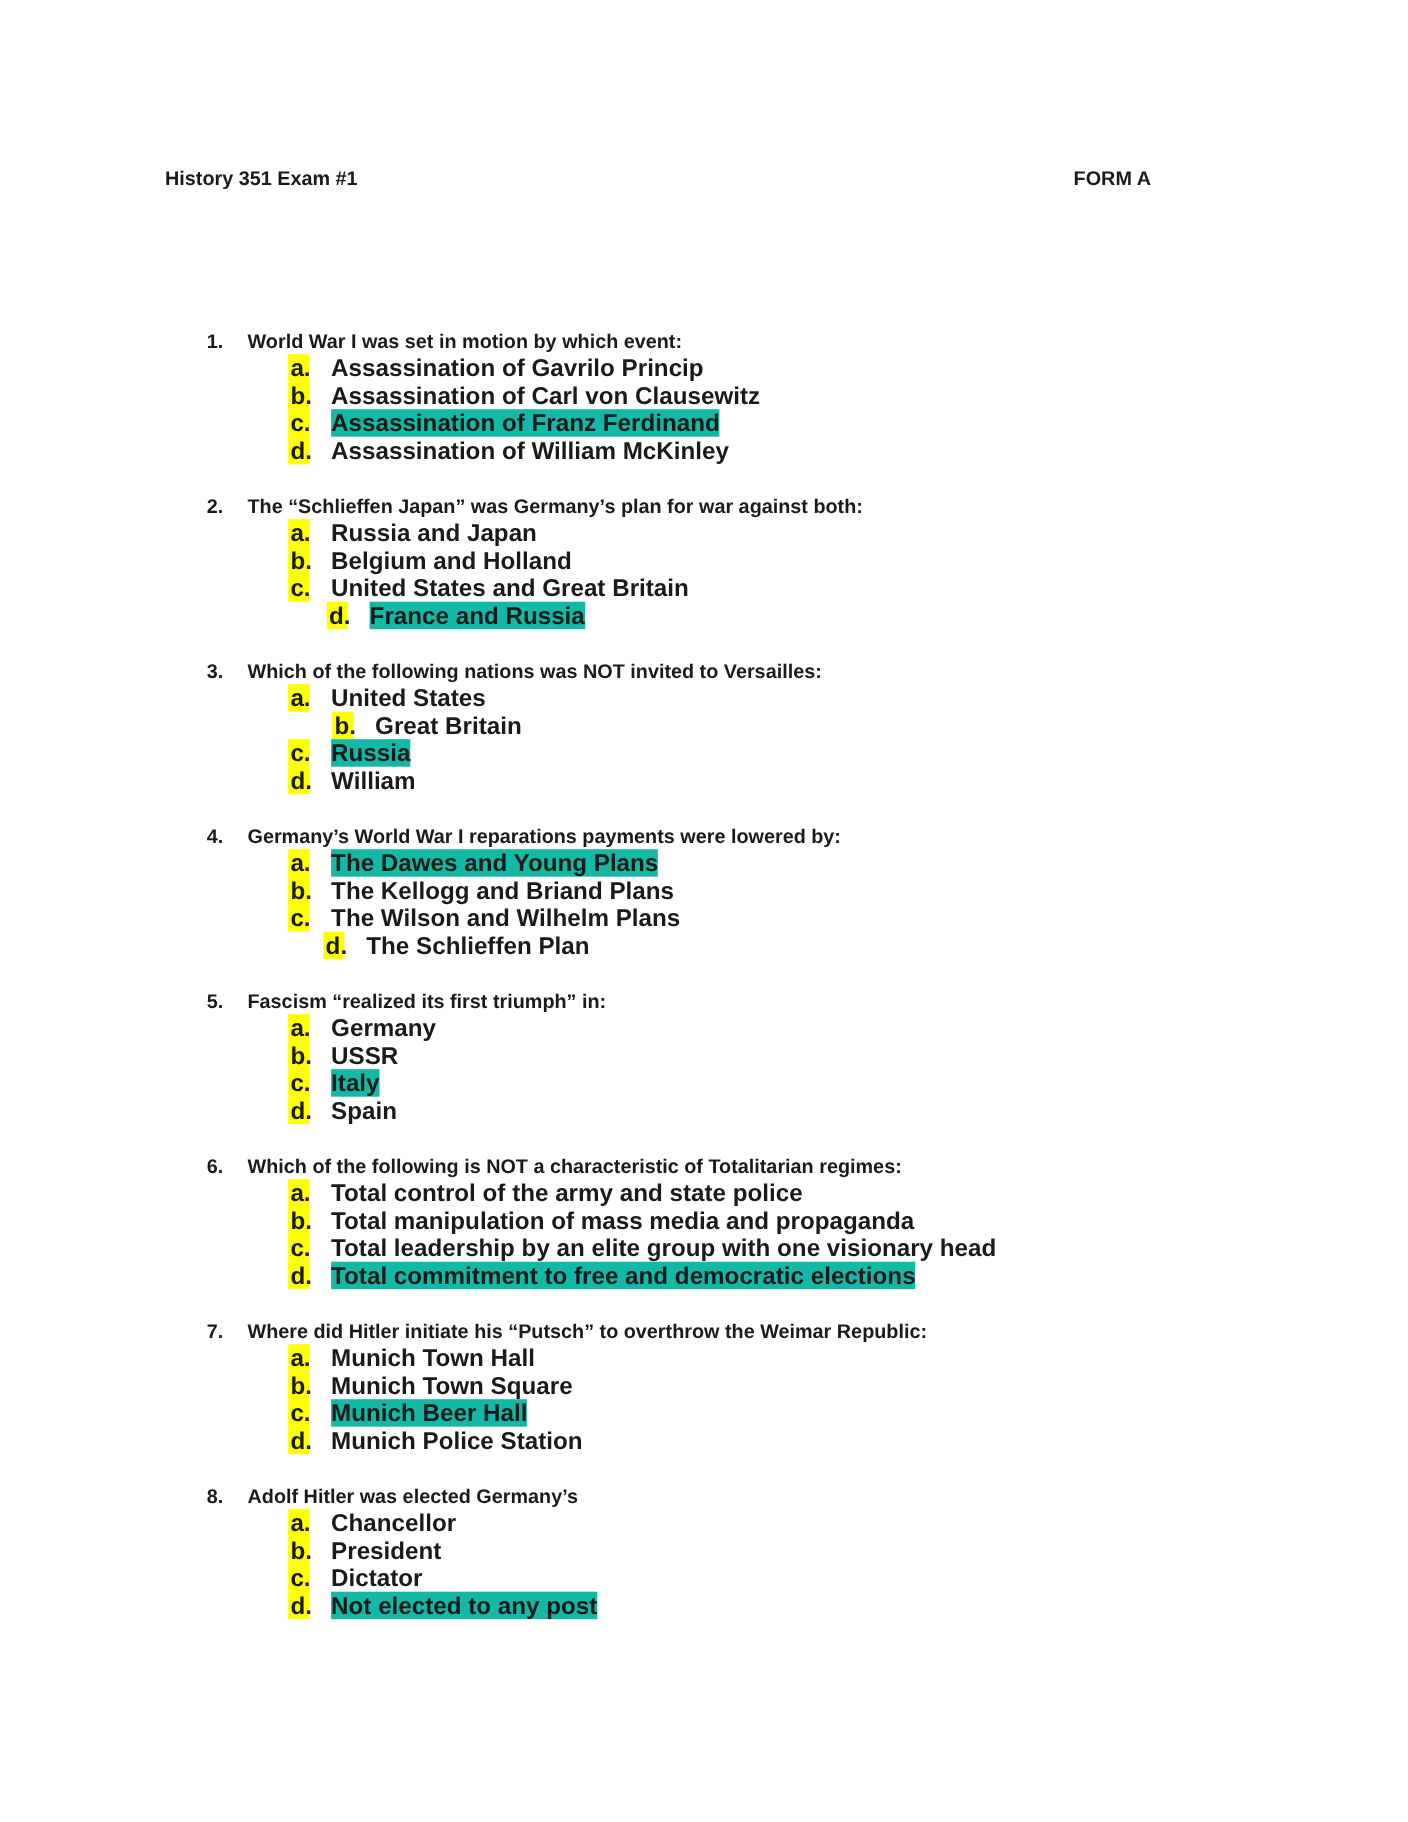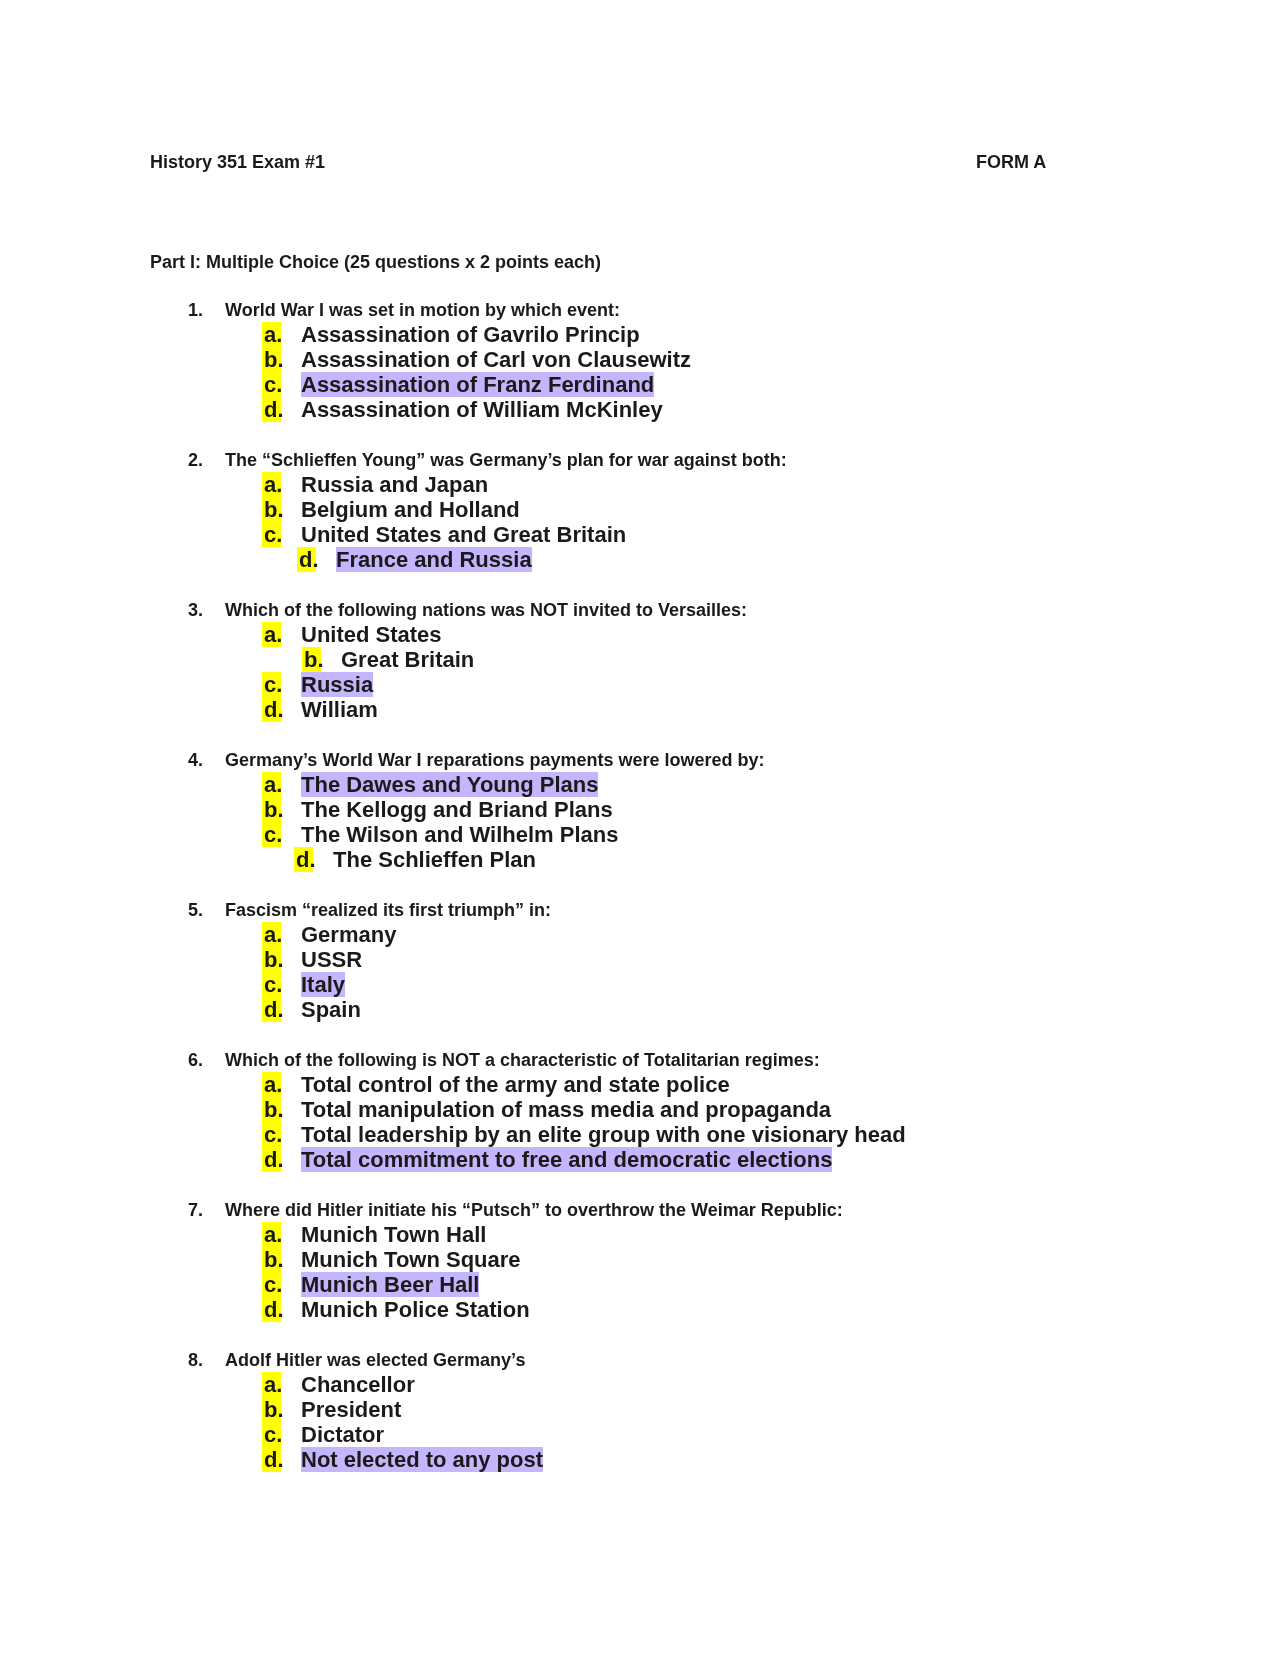--- a/index.html
+++ b/index.html
@@ -13,45 +13,44 @@
     .header-right { position: absolute; left: 976px; top: 152px; font-size: 18px; }
     .part-title { position: absolute; left: 150px; top: 252px; font-size: 18px; }
     .question { position: absolute; left: 0; width: 1280px; }
     .q-stem { position: absolute; left: 0; top: 0; height: 26px; font-size: 18px; line-height: 26px; white-space: nowrap; }
     .q-num { position: absolute; left: 188px; }
     .q-text { position: absolute; left: 225px; }
     .opt { position: absolute; left: 262px; height: 25px; font-size: 22px; line-height: 25px; white-space: nowrap; }
     .opt-label { display: inline-block; width: 17px; background: #ffff00; padding-left: 2px; }
     .opt-gap { display: inline-block; width: 20px; }
     .opt-text { display: inline-block; }
-    .opt.correct .opt-gap, .opt.correct .opt-text { background: #c4b5fd; }
+    .opt.correct .opt-gap, .opt.correct .opt-text { background: #14b8a6; }
   </style>
 </head>
 <body>
 
 <div class="page">
   <div class="header-left">History 351 Exam #1</div>
   <div class="header-right">FORM A</div>
-  <div class="part-title">Part I: Multiple Choice (25 questions x 2 points each)</div>
 
   <div class="question" style="top:297px;">
     <div class="q-stem">
       <span class="q-num">1.</span>
       <span class="q-text">World War I was set in motion by which event:</span>
     </div>
     <div class="opt" style="top:25px;"><span class="opt-label">a.</span><span class="opt-gap"></span><span class="opt-text">Assassination of Gavrilo Princip</span></div>
     <div class="opt" style="top:50px;"><span class="opt-label">b.</span><span class="opt-gap"></span><span class="opt-text">Assassination of Carl von Clausewitz</span></div>
     <div class="opt correct" style="top:75px;"><span class="opt-label">c.</span><span class="opt-gap"></span><span class="opt-text">Assassination of Franz Ferdinand</span></div>
     <div class="opt" style="top:100px;"><span class="opt-label">d.</span><span class="opt-gap"></span><span class="opt-text">Assassination of William McKinley</span></div>
   </div>
 
   <div class="question" style="top:447px;">
     <div class="q-stem">
       <span class="q-num">2.</span>
-      <span class="q-text">The “Schlieffen Young” was Germany’s plan for war against both:</span>
+      <span class="q-text">The “Schlieffen Japan” was Germany’s plan for war against both:</span>
     </div>
     <div class="opt" style="top:25px;"><span class="opt-label">a.</span><span class="opt-gap"></span><span class="opt-text">Russia and Japan</span></div>
     <div class="opt" style="top:50px;"><span class="opt-label">b.</span><span class="opt-gap"></span><span class="opt-text">Belgium and Holland</span></div>
     <div class="opt" style="top:75px;"><span class="opt-label">c.</span><span class="opt-gap"></span><span class="opt-text">United States and Great Britain</span></div>
     <div class="opt correct" style="top:100px;margin-left:35px;"><span class="opt-label">d.</span><span class="opt-gap"></span><span class="opt-text">France and Russia</span></div>
   </div>
 
   <div class="question" style="top:597px;">
     <div class="q-stem">
       <span class="q-num">3.</span>

